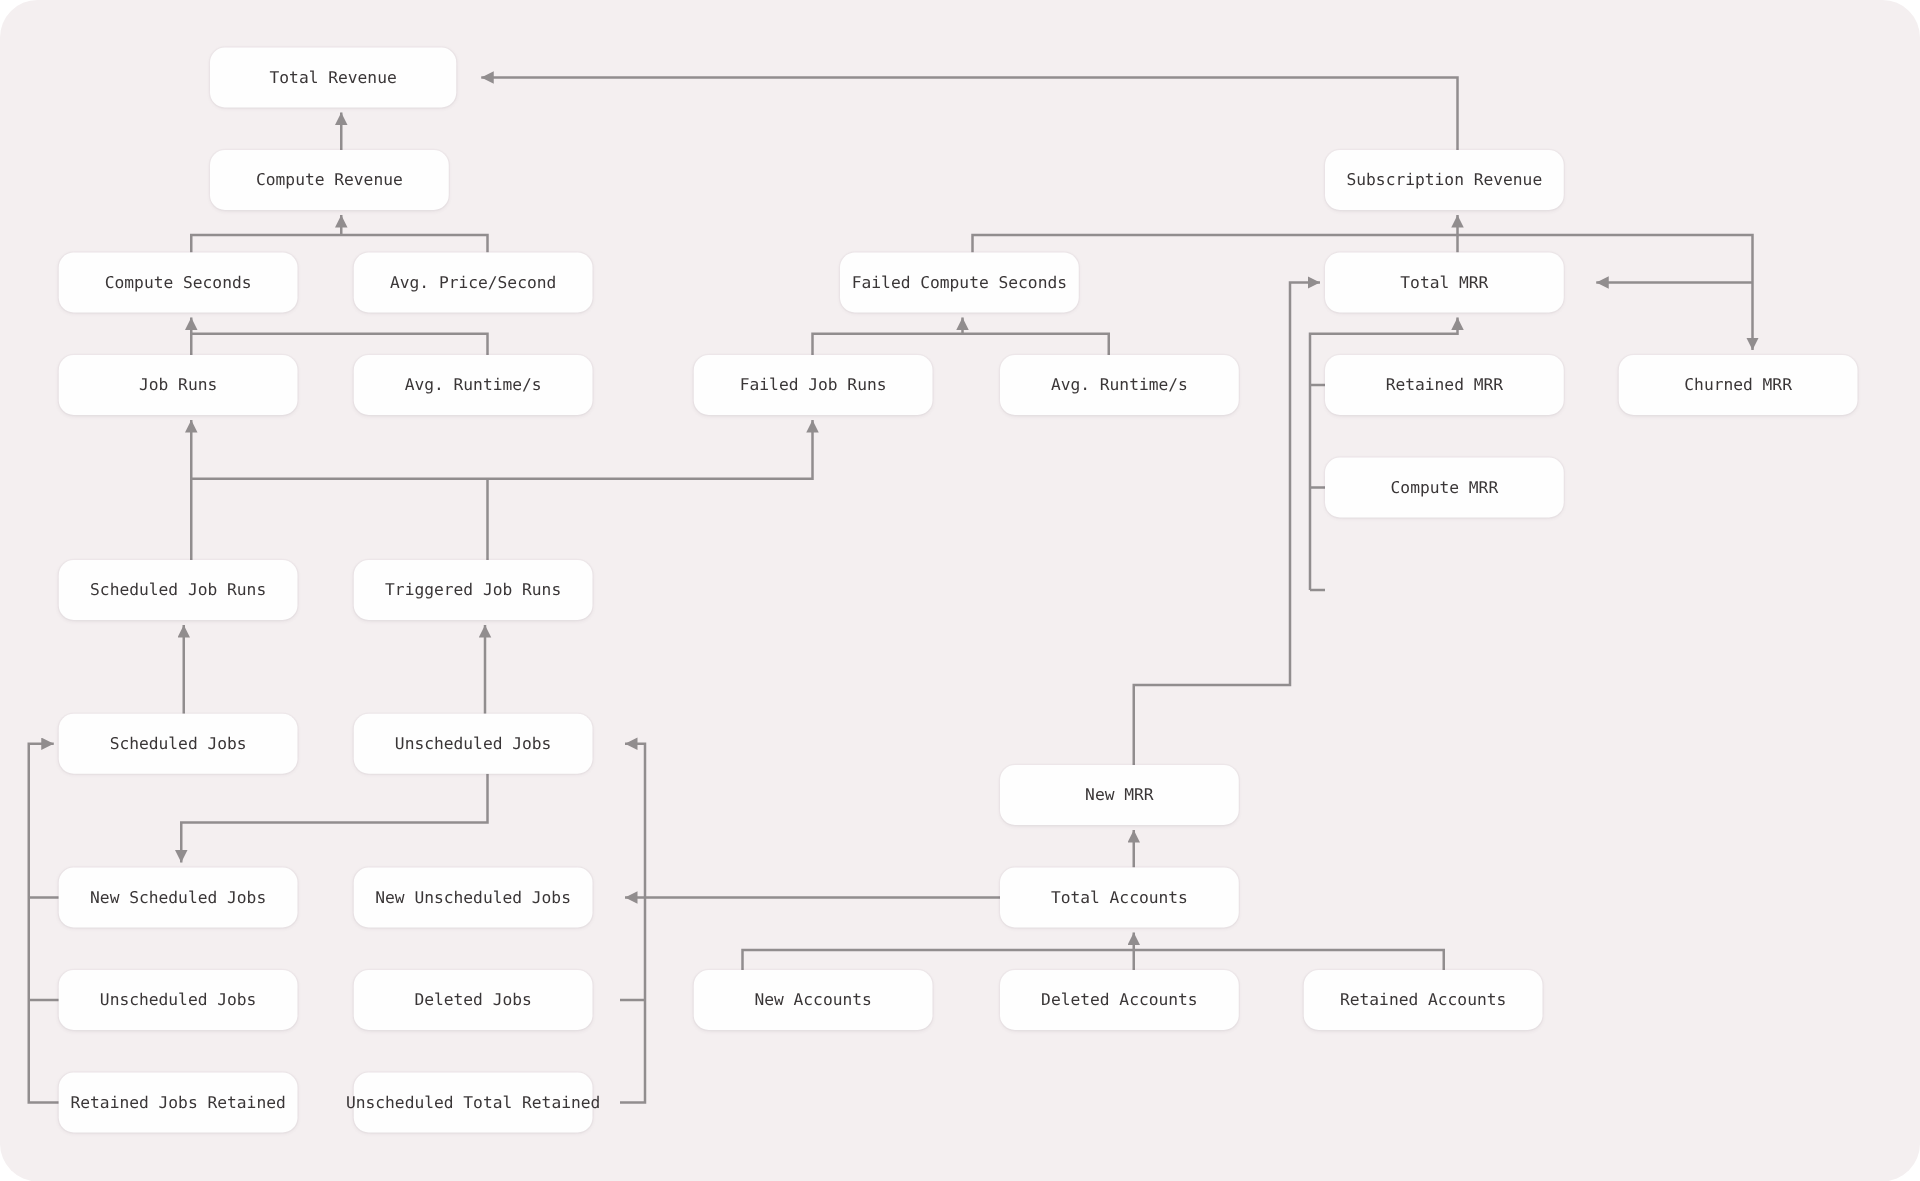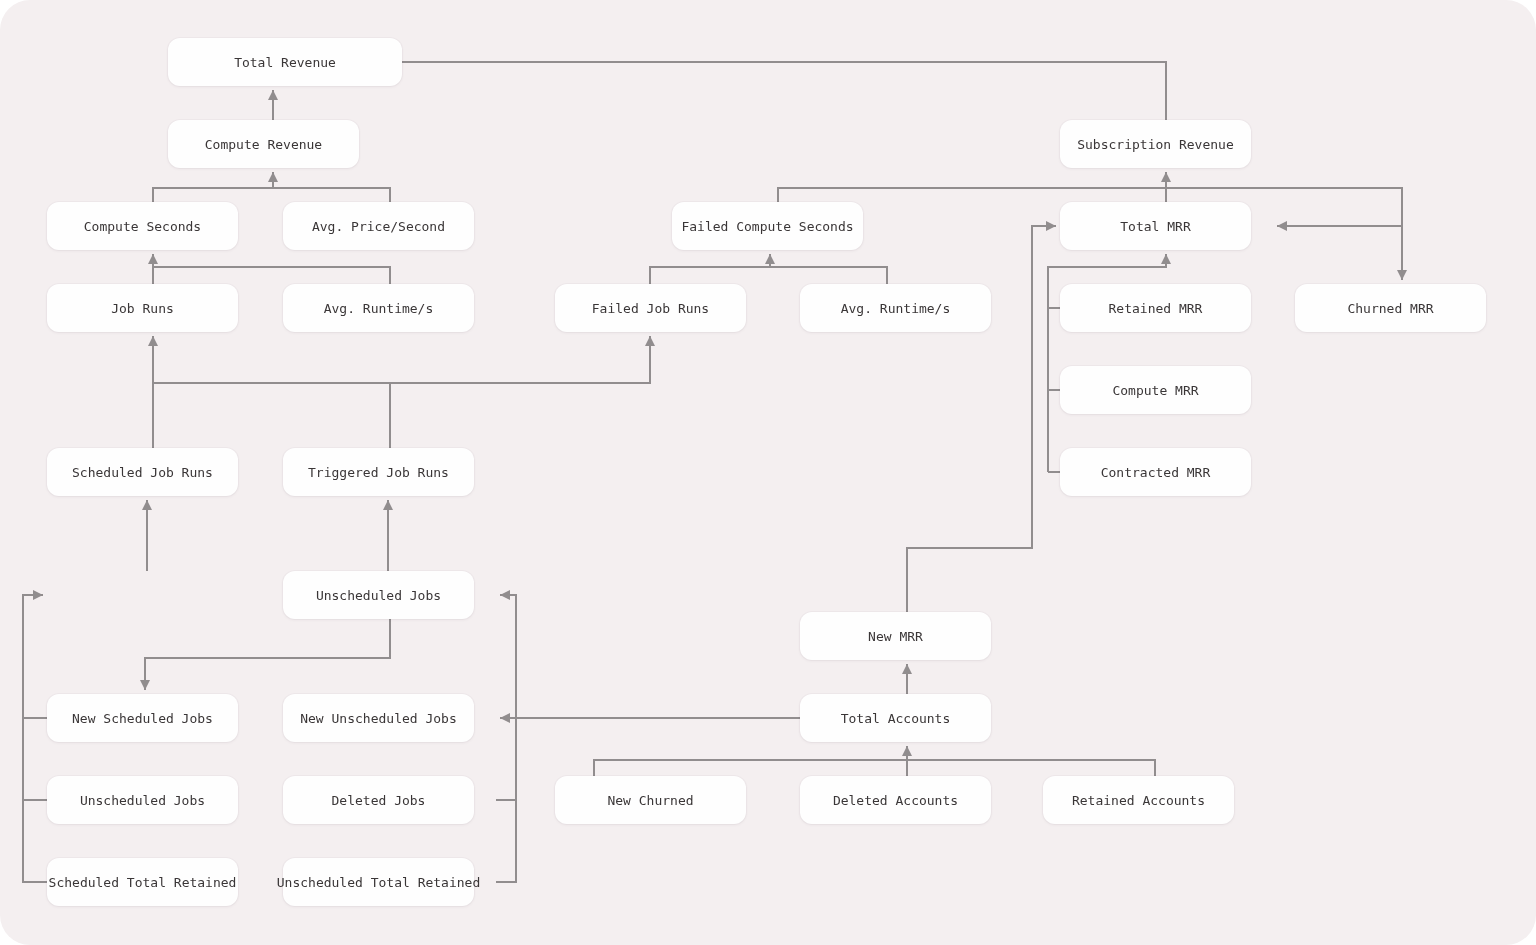--- a/index.html
+++ b/index.html
@@ -75,43 +75,43 @@
     <path class="edge" d="M496,800 H516"></path>
 
     <path class="edge" d="M800,718 H500" marker-end="url(#ah)"></path>
 
     <path class="edge" d="M907,694 V664" marker-end="url(#ah)"></path>
 
     <path class="edge" d="M594,776 V760 H1155 V776"></path>
     <path class="edge" d="M907,776 V746" marker-end="url(#ah)"></path>
   </svg>
 
-  <div class="node" style="left:168px;top:38px;width:234px">Total Revenue</div>
+  <div class="node" style="left:168px;top:38px;width:197px">Total Revenue</div>
   <div class="node" style="left:168px;top:120px">Compute Revenue</div>
   <div class="node" style="left:1060px;top:120px">Subscription Revenue</div>
   <div class="node" style="left:47px;top:202px">Compute Seconds</div>
   <div class="node" style="left:283px;top:202px">Avg. Price/Second</div>
   <div class="node" style="left:672px;top:202px">Failed Compute Seconds</div>
   <div class="node" style="left:1060px;top:202px">Total MRR</div>
   <div class="node" style="left:47px;top:284px">Job Runs</div>
   <div class="node" style="left:283px;top:284px">Avg. Runtime/s</div>
   <div class="node" style="left:555px;top:284px">Failed Job Runs</div>
   <div class="node" style="left:800px;top:284px">Avg. Runtime/s</div>
   <div class="node" style="left:1060px;top:284px">Retained MRR</div>
   <div class="node" style="left:1295px;top:284px">Churned MRR</div>
   <div class="node" style="left:1060px;top:366px">Compute MRR</div>
-  <div class="node" style="left:1060px;top:448px">Contracted MRR</div>
   <div class="node" style="left:47px;top:448px">Scheduled Job Runs</div>
   <div class="node" style="left:283px;top:448px">Triggered Job Runs</div>
+  <div class="node" style="left:47px;top:571px">Scheduled Jobs</div>
   <div class="node" style="left:283px;top:571px">Unscheduled Jobs</div>
   <div class="node" style="left:800px;top:612px">New MRR</div>
   <div class="node" style="left:47px;top:694px">New Scheduled Jobs</div>
   <div class="node" style="left:283px;top:694px">New Unscheduled Jobs</div>
   <div class="node" style="left:800px;top:694px">Total Accounts</div>
   <div class="node" style="left:47px;top:776px">Unscheduled Jobs</div>
   <div class="node" style="left:283px;top:776px">Deleted Jobs</div>
-  <div class="node" style="left:555px;top:776px">New Churned</div>
+  <div class="node" style="left:555px;top:776px">New Accounts</div>
   <div class="node" style="left:800px;top:776px">Deleted Accounts</div>
   <div class="node" style="left:1043px;top:776px">Retained Accounts</div>
-  <div class="node" style="left:47px;top:858px">Scheduled Total Retained</div>
+  <div class="node" style="left:47px;top:858px">Retained Jobs Retained</div>
   <div class="node" style="left:283px;top:858px">Unscheduled Total Retained</div>
 
 </div>
 
 </body></html>

